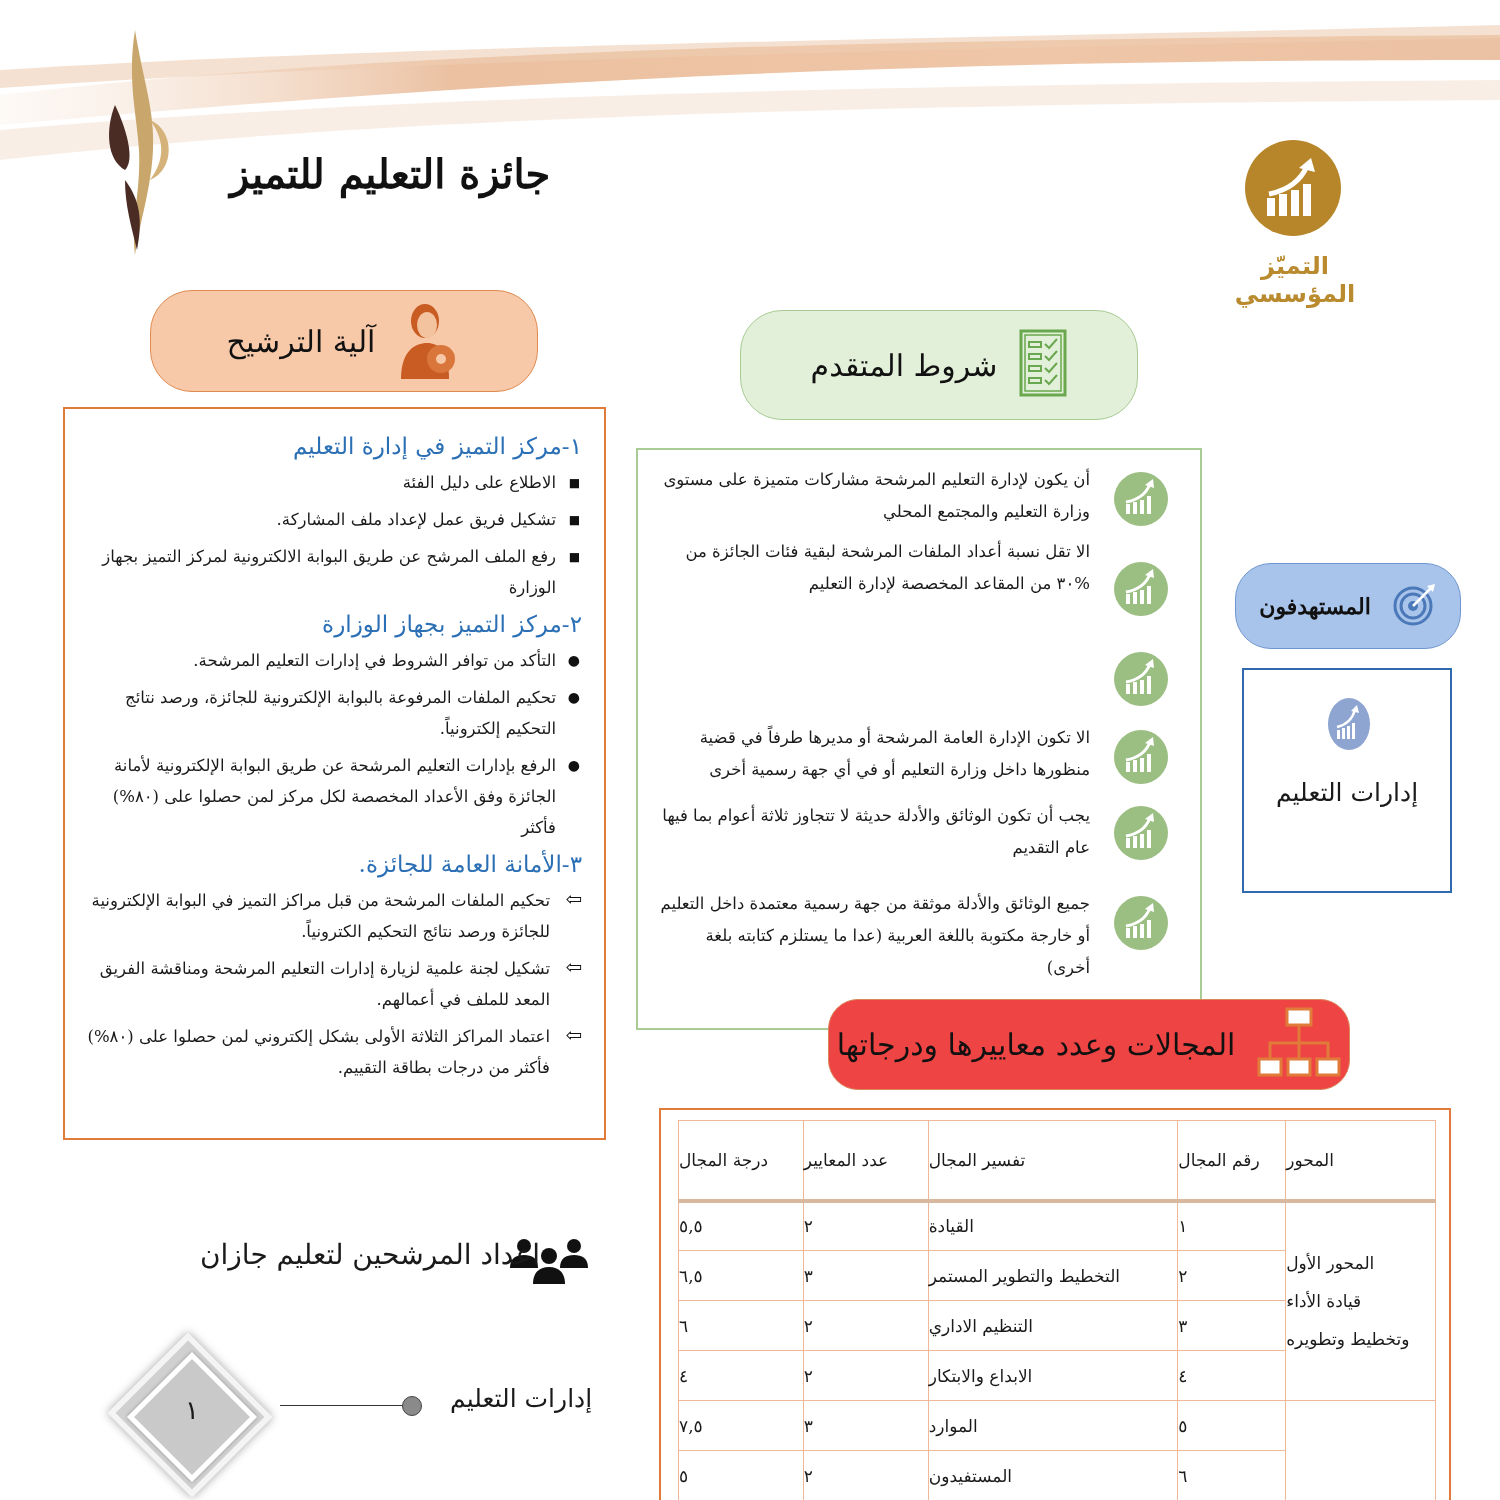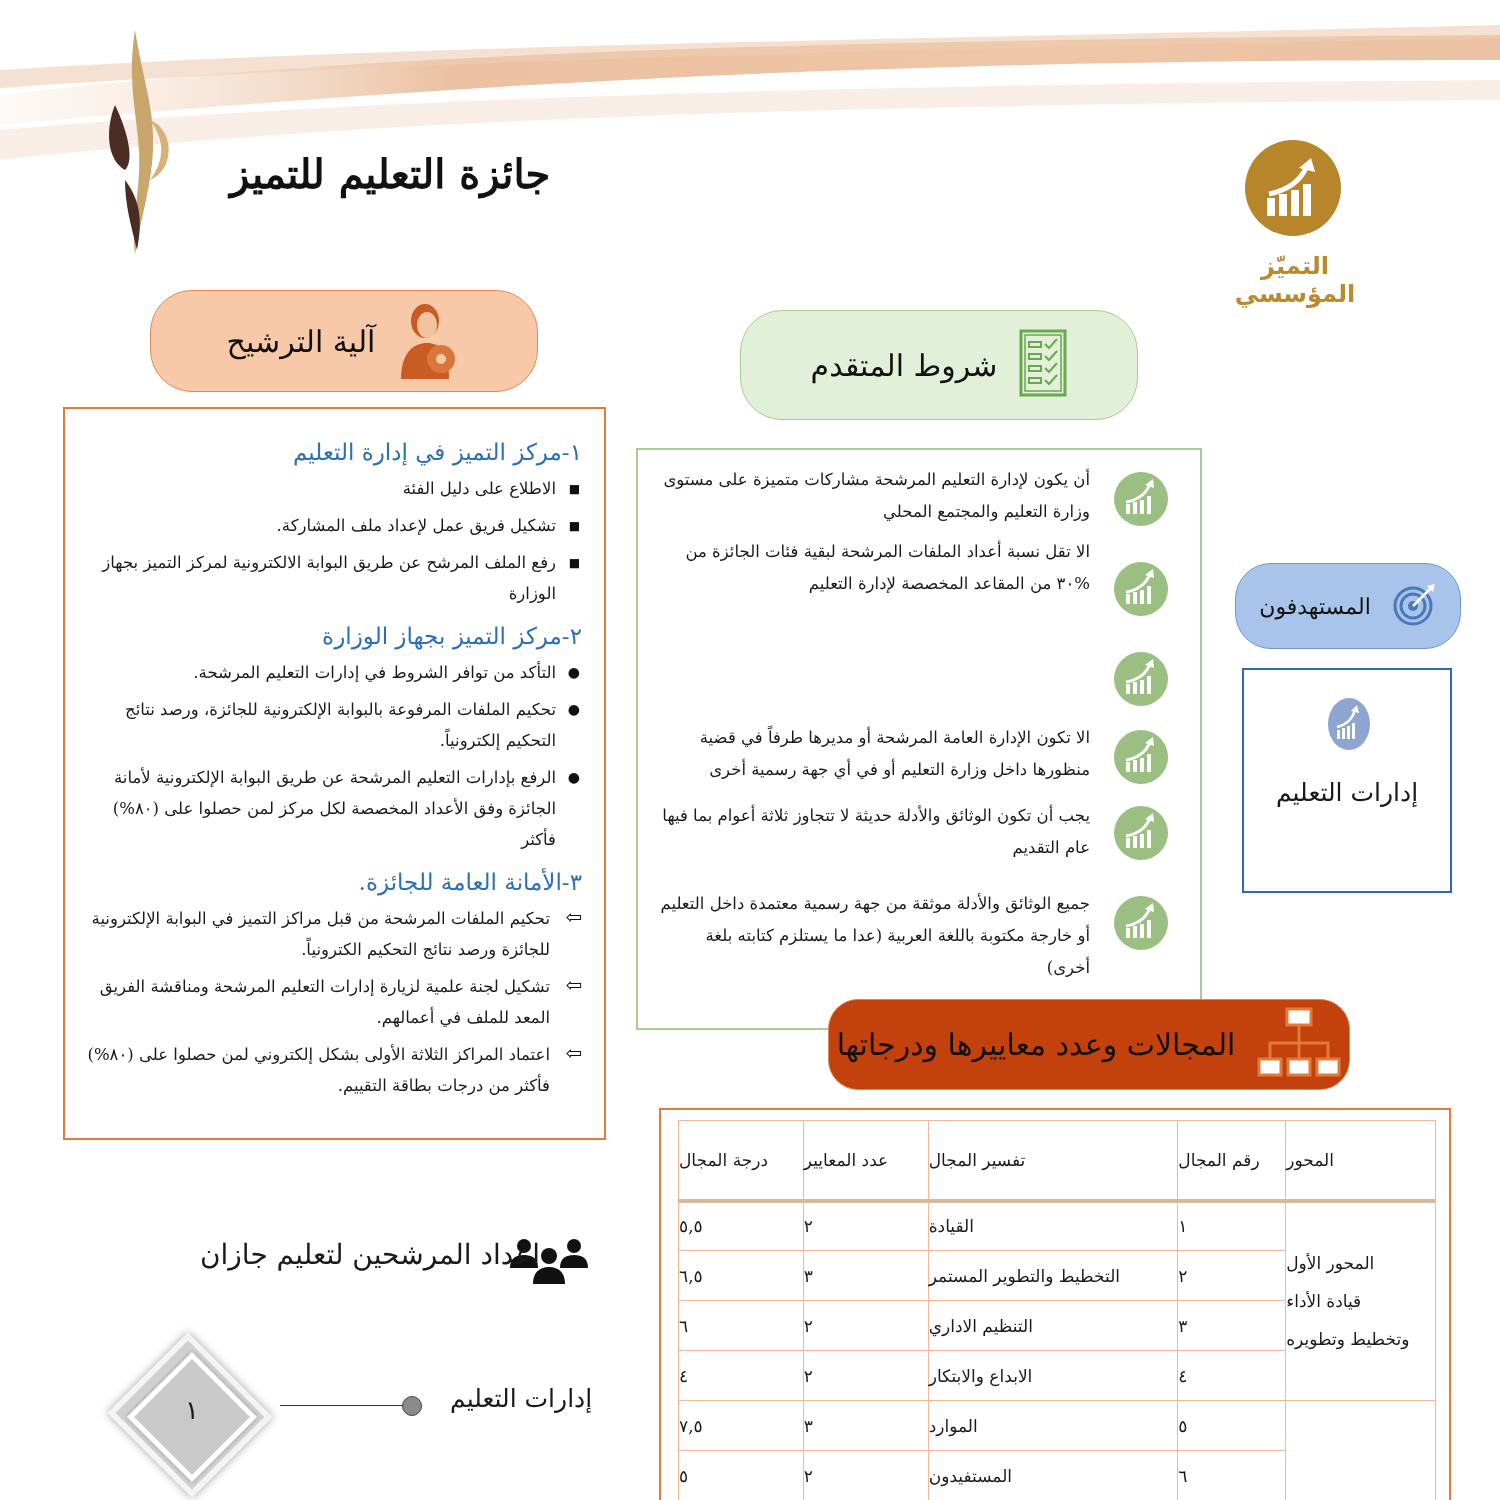--- a/index.html
+++ b/index.html
@@ -13,26 +13,26 @@
   .brand-logo { position: absolute; left: 1215px; top: 140px; width: 160px; height: 150px; text-align: center; }
   .brand-circle { position: absolute; left: 30px; top: 0; width: 96px; height: 96px; border-radius: 50%; background: #b8862a; }
   .brand-text { position: absolute; left: 0; top: 112px; width: 160px; text-align: center; font-size: 24px; color: #b98a2e; font-family: "DejaVu Sans", sans-serif; font-weight: bold; }
 
   
   .pill { position: absolute; border-radius: 42px; display: flex; align-items: center; justify-content: center; gap: 22px; }
   .pill-text { font-size: 30px; color: #111; white-space: nowrap; }
   .pill-nomination { left: 150px; top: 290px; width: 388px; height: 102px; background: #f8c9a8; border: 1.5px solid #e08a50; }
   .pill-conditions { left: 740px; top: 310px; width: 398px; height: 110px; background: #e2efd9; border: 1.5px solid #a8cc93; }
   .pill-targets { left: 1235px; top: 563px; width: 226px; height: 86px; background: #a9c4ea; border: 1.5px solid #6e96cf; border-radius: 36px; }
-  .pill-targets .pill-text { font-size: 22px; }
-  .pill-domains { left: 828px; top: 999px; width: 522px; height: 91px; background: #c2410c; border: 1.5px solid #d9865a; border-radius: 30px; }
+  .pill-targets .pill-text { font-size: 22px; font-weight: bold; }
+  .pill-domains { left: 828px; top: 999px; width: 522px; height: 91px; background: #ef4444; border: 1.5px solid #d9865a; border-radius: 30px; }
 
   
   .nom-box { position: absolute; left: 63px; top: 407px; width: 543px; height: 733px; border: 2.5px solid #e07b39; padding: 16px 22px 10px 22px; }
-  .nom-heading { color: #2b6fb5; font-size: 23px; margin: 14px 0 8px 0; }
+  .nom-heading { color: #2b6fb5; font-size: 23px; margin: 8px 0 8px 0; }
   .nom-list { list-style: none; }
   .nom-list li { position: relative; font-size: 16.5px; line-height: 31px; padding-right: 26px; margin-bottom: 6px; }
   .nom-list li .bullet { position: absolute; right: 2px; top: 0; font-size: 14px; color: #111; }
   .nom-list.sq li .bullet { font-size: 12px; top: 1px; }
   .nom-list.arrow li { padding-right: 32px; }
   .nom-list.arrow li .bullet { font-size: 20px; top: -1px; right: 0; }
 
   
   .cond-box { position: absolute; left: 636px; top: 448px; width: 566px; height: 582px; border: 2.5px solid #a8cc93; }
   .cond-item { position: absolute; right: 110px; width: 430px; font-size: 16.5px; line-height: 32px; text-align: right; }

